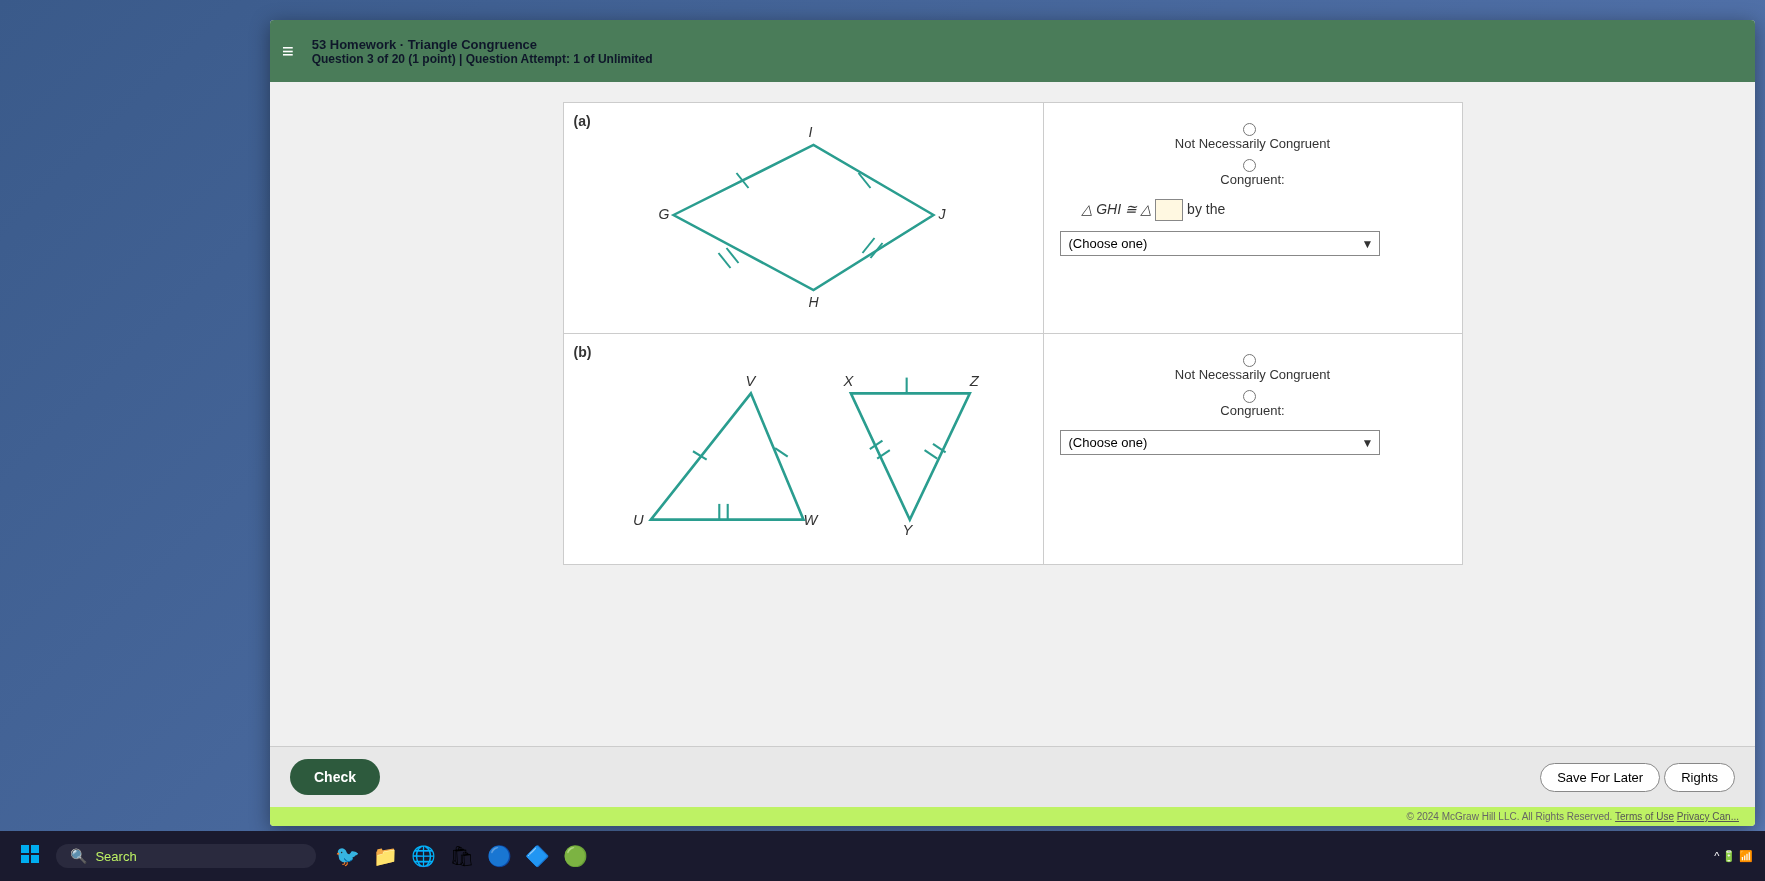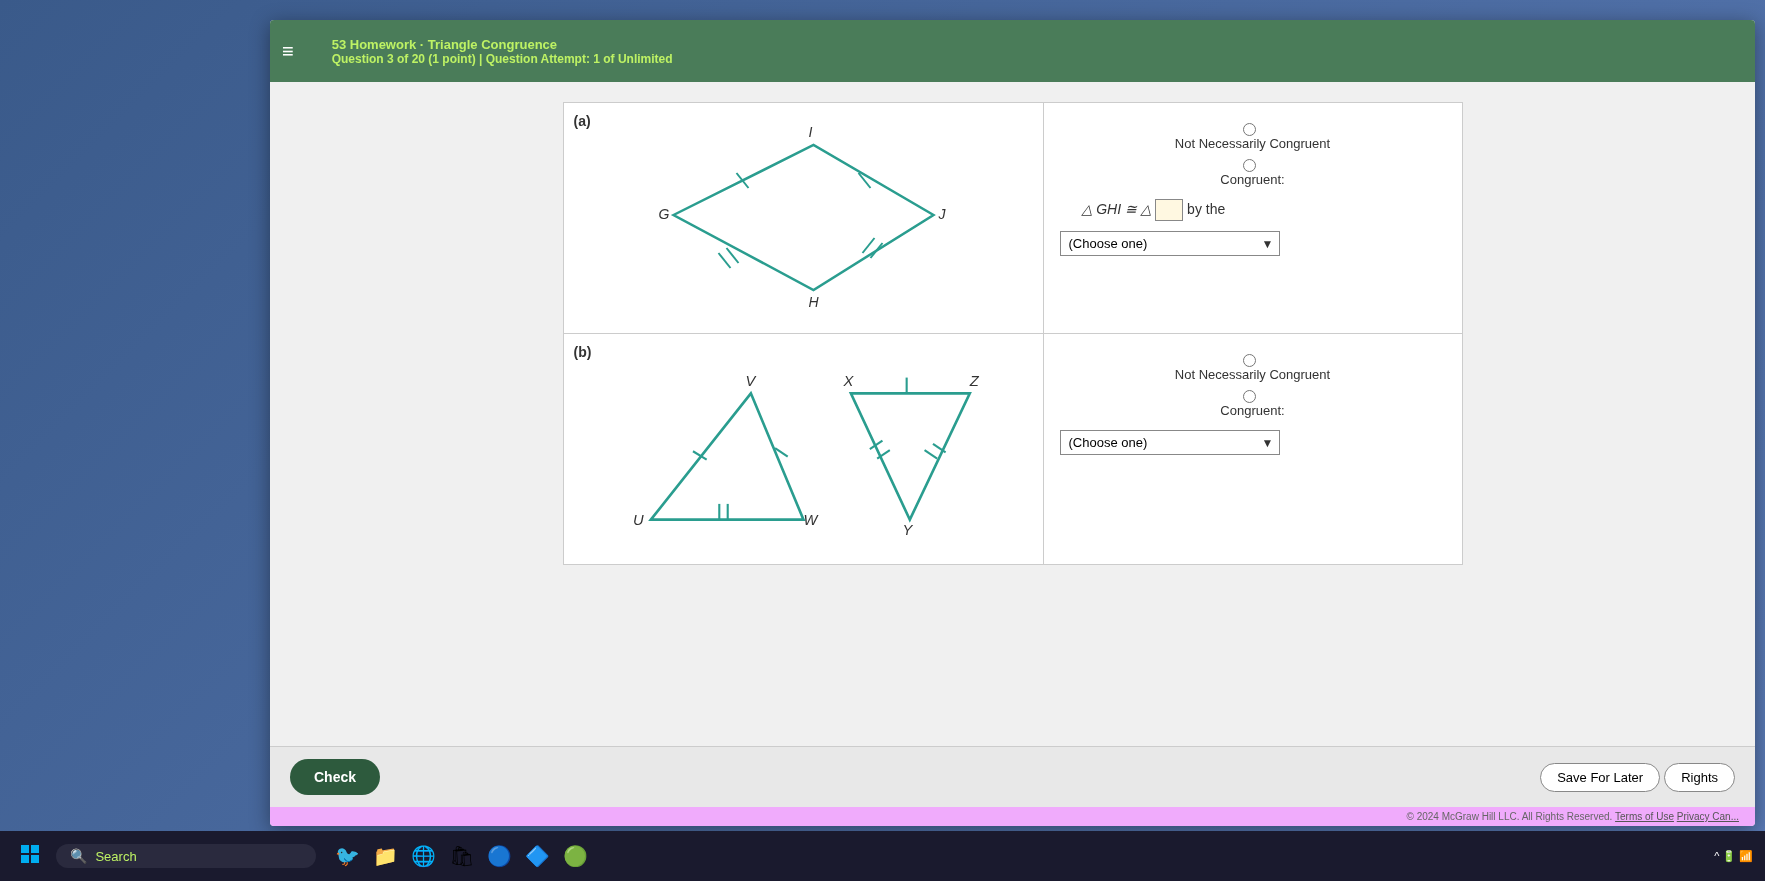--- a/index.html
+++ b/index.html
@@ -44,22 +44,21 @@
     }
 
     .hamburger-icon {
       color: white;
       font-size: 20px;
       cursor: pointer;
       margin-right: 8px;
     }
 
     .header-text {
-      color: #bef264;
-      margin-left: 20px;
+      color: #0f172a;
     }
 
     .header-title {
       font-size: 13px;
       font-weight: bold;
     }
 
     .header-subtitle {
       font-size: 12px;
       font-weight: bold;
@@ -147,21 +146,21 @@
       display: flex;
       align-items: center;
       margin-top: 4px;
     }
 
     .dropdown-select {
       border: 1px solid #888;
       background: white;
       padding: 4px 8px;
       font-size: 13px;
-      width: 220px;
+      width: 320px;
       cursor: pointer;
       appearance: none;
       -webkit-appearance: none;
       padding-right: 24px;
     }
 
     .dropdown-container {
       position: relative;
       display: inline-block;
     }
@@ -299,21 +298,21 @@
       flex-direction: column;
       height: calc(100% - 62px);
     }
 
     .copyright-row {
       display: flex;
       justify-content: flex-end;
       padding: 4px 16px;
       font-size: 10px;
       color: #666;
-      background: #f0abfc;
+      background: #bef264;
     }
 
     .save-submit-row {
       display: flex;
       gap: 4px;
       margin-left: auto;
     }
   </style>
 </head>
 <body>

